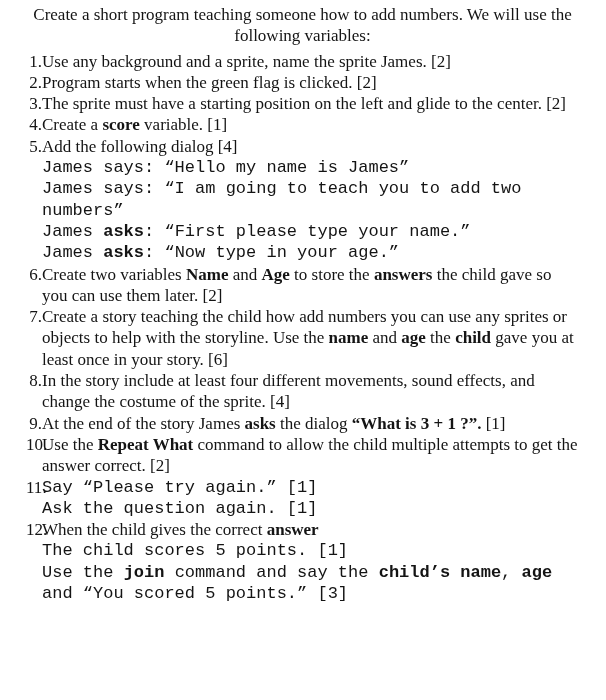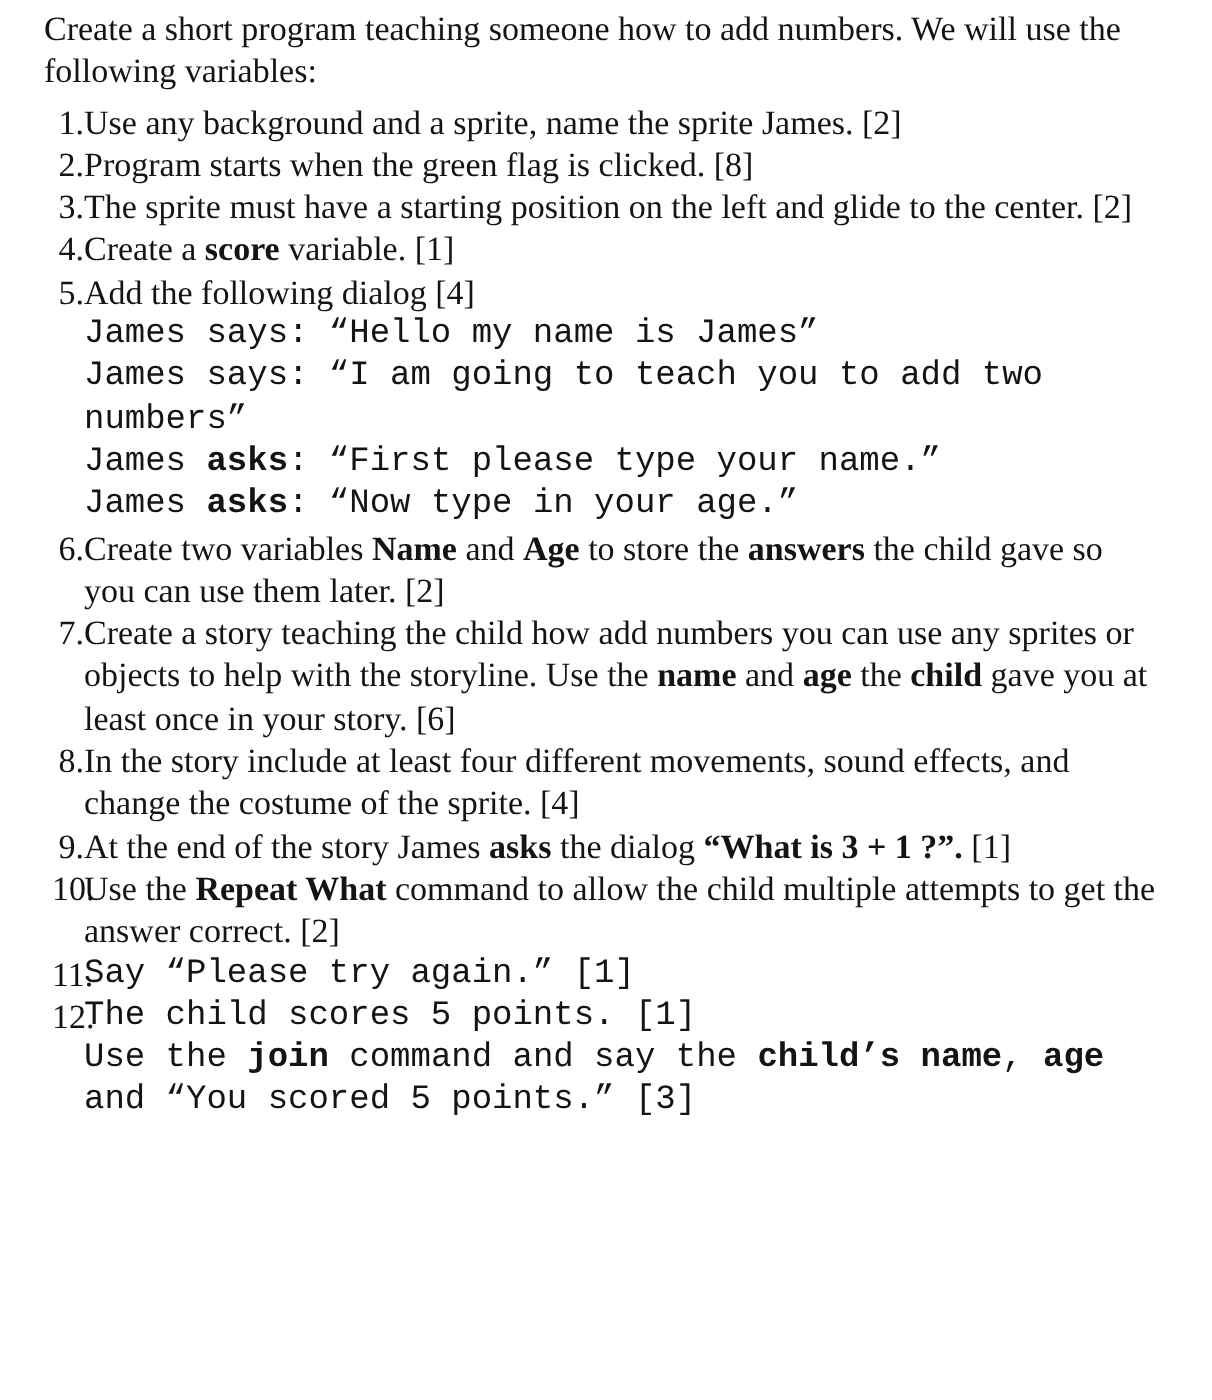--- a/index.html
+++ b/index.html
@@ -26,20 +26,21 @@
   .block {
     font-size: 17px;
     line-height: 21.3px;
     text-align: left;
   }
   
   .para {
     margin: 0;
     padding: 0;
     max-width: 561px;
+    text-align: center;
   }
   
   ol.tasks {
     list-style: none;
     margin: 4px;
     padding: 0;
     counter-reset: task;
   }
   ol.tasks > li {
     position: relative;
@@ -77,28 +78,28 @@
 
 <div id="page">
 
   <div class="block">
 
     <p class="para">Create a short program teaching someone how to add numbers. We will use the following variables:</p>
 
 
     <ol class="tasks" id="task-list">
         <li><span><span>Use any background and a sprite, name the sprite James. [2]</span></span></li>
-        <li><span><span>Program starts when the green flag is clicked. [8]</span></span></li>
+        <li><span><span>Program starts when the green flag is clicked. [2]</span></span></li>
         <li><span><span>The sprite must have a starting position on the left and glide to the center. [2]</span></span></li>
         <li><span><span>Create a </span><b>score</b><span> variable. [1]</span></span></li>
         <li><span><span>Add the following dialog [4]</span></span><span class="subline"><span>James says: “Hello my name is James”</span></span><span class="subline"><span>James says: “I am going to teach you to add two numbers”</span></span><span class="subline"><span>James </span><b>asks</b><span>: “First please type your name.”</span></span><span class="subline"><span>James </span><b>asks</b><span>: “Now type in your age.”</span></span></li>
         <li><span><span>Create two variables </span><b>Name</b><span> and </span><b>Age</b><span> to store the </span><b>answers</b><span> the child gave so you can use them later. [2]</span></span></li>
         <li><span><span>Create a story teaching the child how add numbers you can use any sprites or objects to help with the storyline. Use the </span><b>name</b><span> and </span><b>age</b><span> the </span><b>child</b><span> gave you at least once in your story. [6]</span></span></li>
         <li><span><span>In the story include at least four different movements, sound effects, and change the costume of the sprite. [4]</span></span></li>
         <li><span><span>At the end of the story James </span><b>asks</b><span> the dialog </span><b>“What is 3 + 1 ?”.</b><span> [1]</span></span></li>
         <li><span><span>Use the </span><b>Repeat What</b><span> command to allow the child multiple attempts to get the answer correct. [2]</span></span></li>
-        <li><span class="subline"><span>Say “Please try again.” [1]</span></span></li>
-        <li><span class="subline"><span>The child scores 5 points. [1]</span></span><span class="subline"><span>Use the </span><b>join</b><span> command and say the </span><b>child’s name</b><span>, </span><b>age</b><span> and “You scored 5 points.” [3]</span></span></li>
+        <li><span class="subline"><span>Say “Please try again.” [1]</span></span><span class="subline"><span>Ask the question again. [1]</span></span></li>
+        <li><span><span>When the child gives the correct </span><b>answer</b></span><span class="subline"><span>The child scores 5 points. [1]</span></span><span class="subline"><span>Use the </span><b>join</b><span> command and say the </span><b>child’s name</b><span>, </span><b>age</b><span> and “You scored 5 points.” [3]</span></span></li>
       </ol>
 
   </div>
 
 </div>
 
 </body></html>

